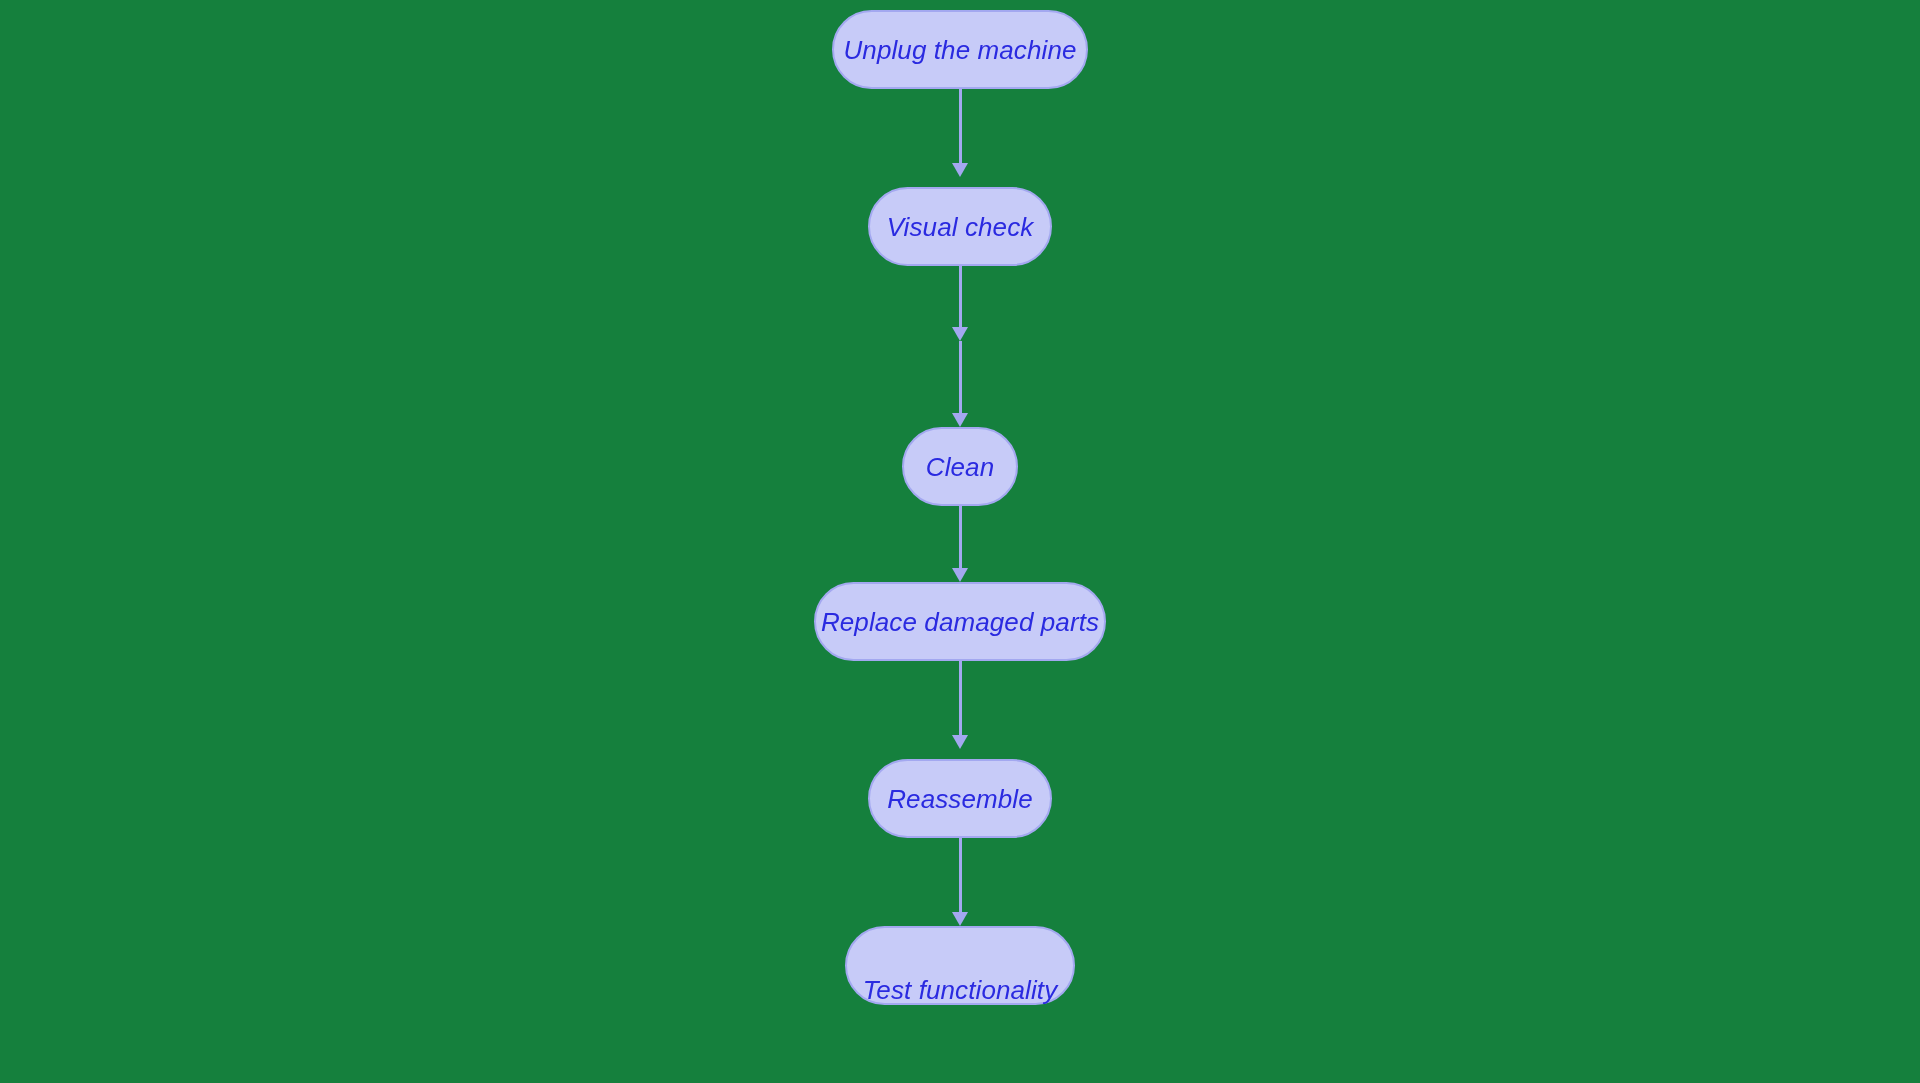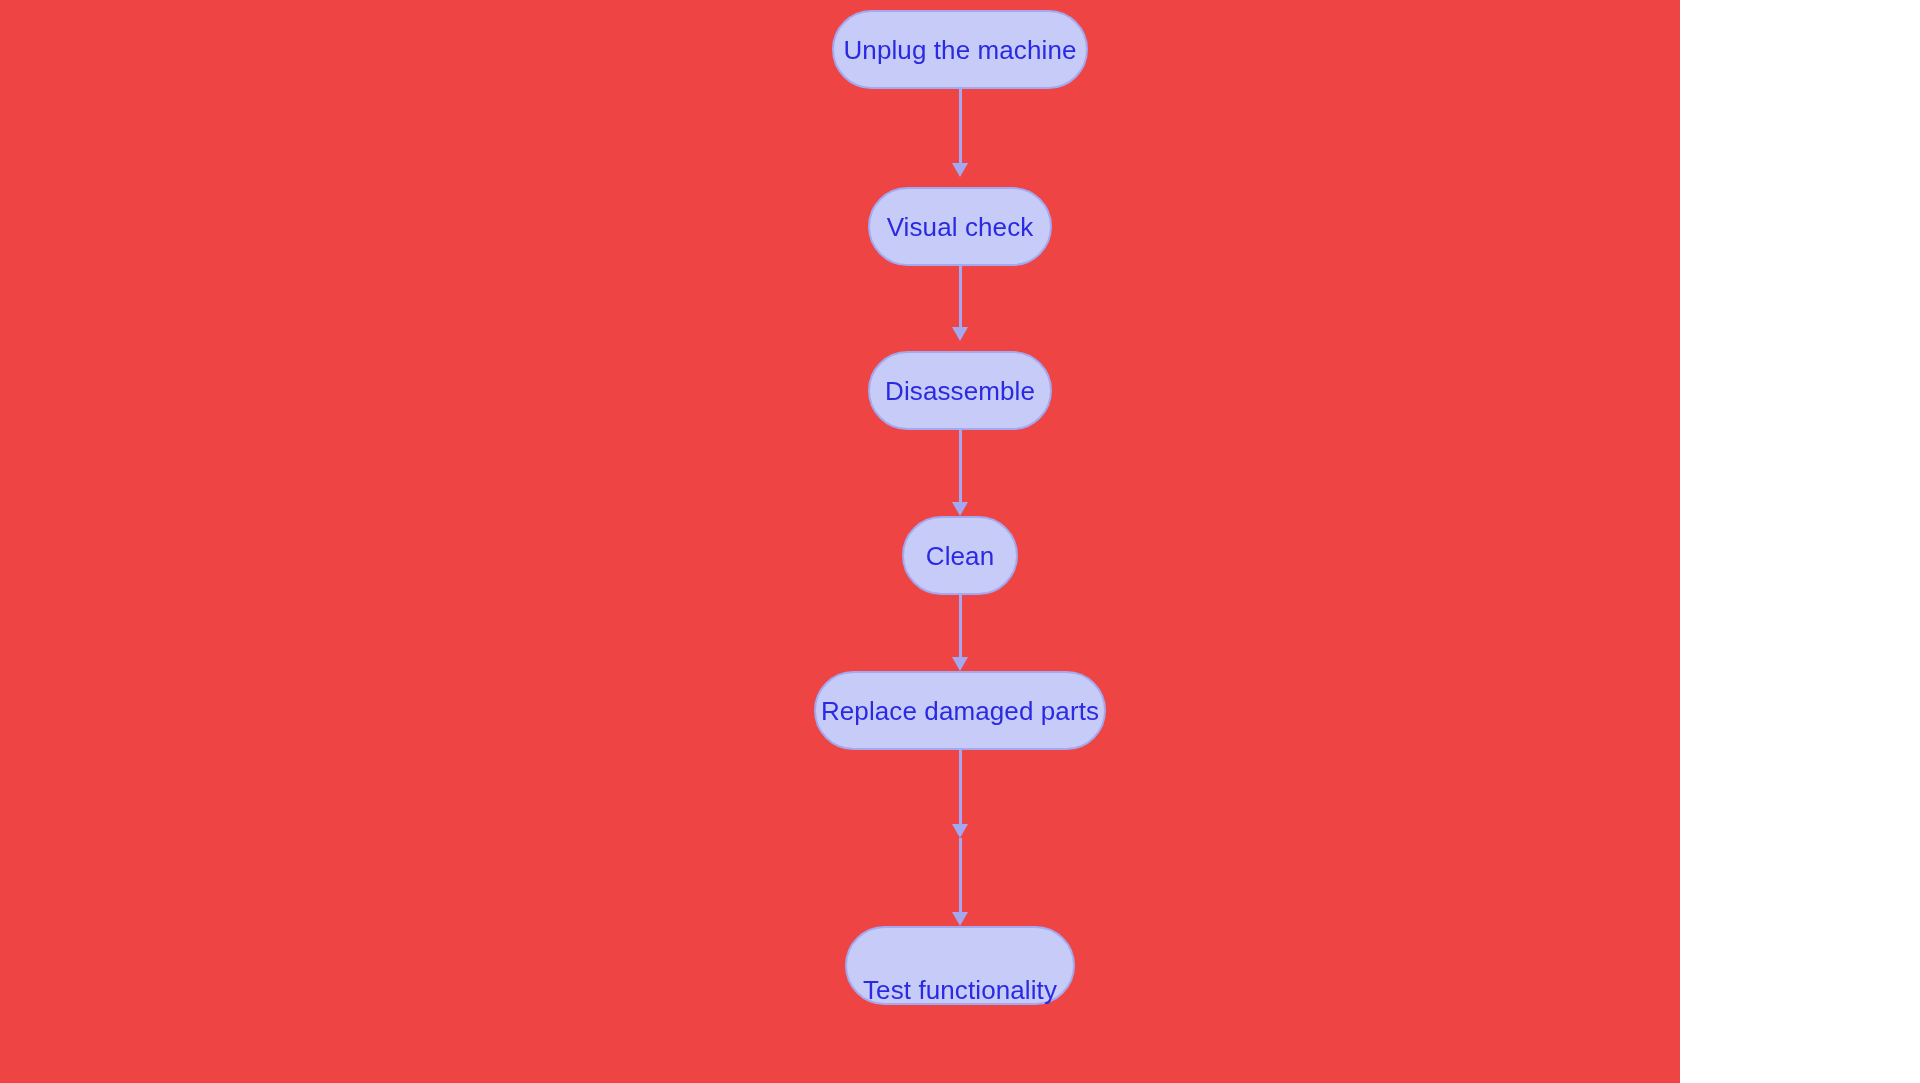--- a/index.html
+++ b/index.html
@@ -10,23 +10,24 @@
   }
   body {
     width: 1920px;
     height: 1083px;
     overflow: hidden;
     font-family: "Liberation Sans", "DejaVu Sans", sans-serif;
   }
 
   .flow-canvas {
     position: relative;
-    width: 1680px;
+    width: 1920px;
     height: 1083px;
-    background: #ef4444;
+    background: #15803d;
+    font-style: italic;
   }
 
   
   .flow-column {
     position: absolute;
     left: 0;
     top: 0;
     width: 1920px;
     height: 1083px;
     display: flex;
@@ -118,23 +119,20 @@
 
     <div class="node w-184">
       <span class="node-label">Visual check</span>
     </div>
 
     <div class="connector h-75">
       <div class="line"></div>
       <div class="arrowhead"></div>
     </div>
 
-    <div class="node w-184">
-      <span class="node-label">Disassemble</span>
-    </div>
 
     <div class="connector h-86">
       <div class="line"></div>
       <div class="arrowhead"></div>
     </div>
 
     <div class="node w-116">
       <span class="node-label">Clean</span>
     </div>
 
@@ -145,20 +143,23 @@
 
     <div class="node w-292">
       <span class="node-label">Replace damaged parts</span>
     </div>
 
     <div class="connector h-88b">
       <div class="line"></div>
       <div class="arrowhead"></div>
     </div>
 
+    <div class="node w-184">
+      <span class="node-label">Reassemble</span>
+    </div>
 
     <div class="connector h-88c">
       <div class="line"></div>
       <div class="arrowhead"></div>
     </div>
 
     <div class="node w-230">
       <span class="node-label">Test functionality</span>
     </div>
 

